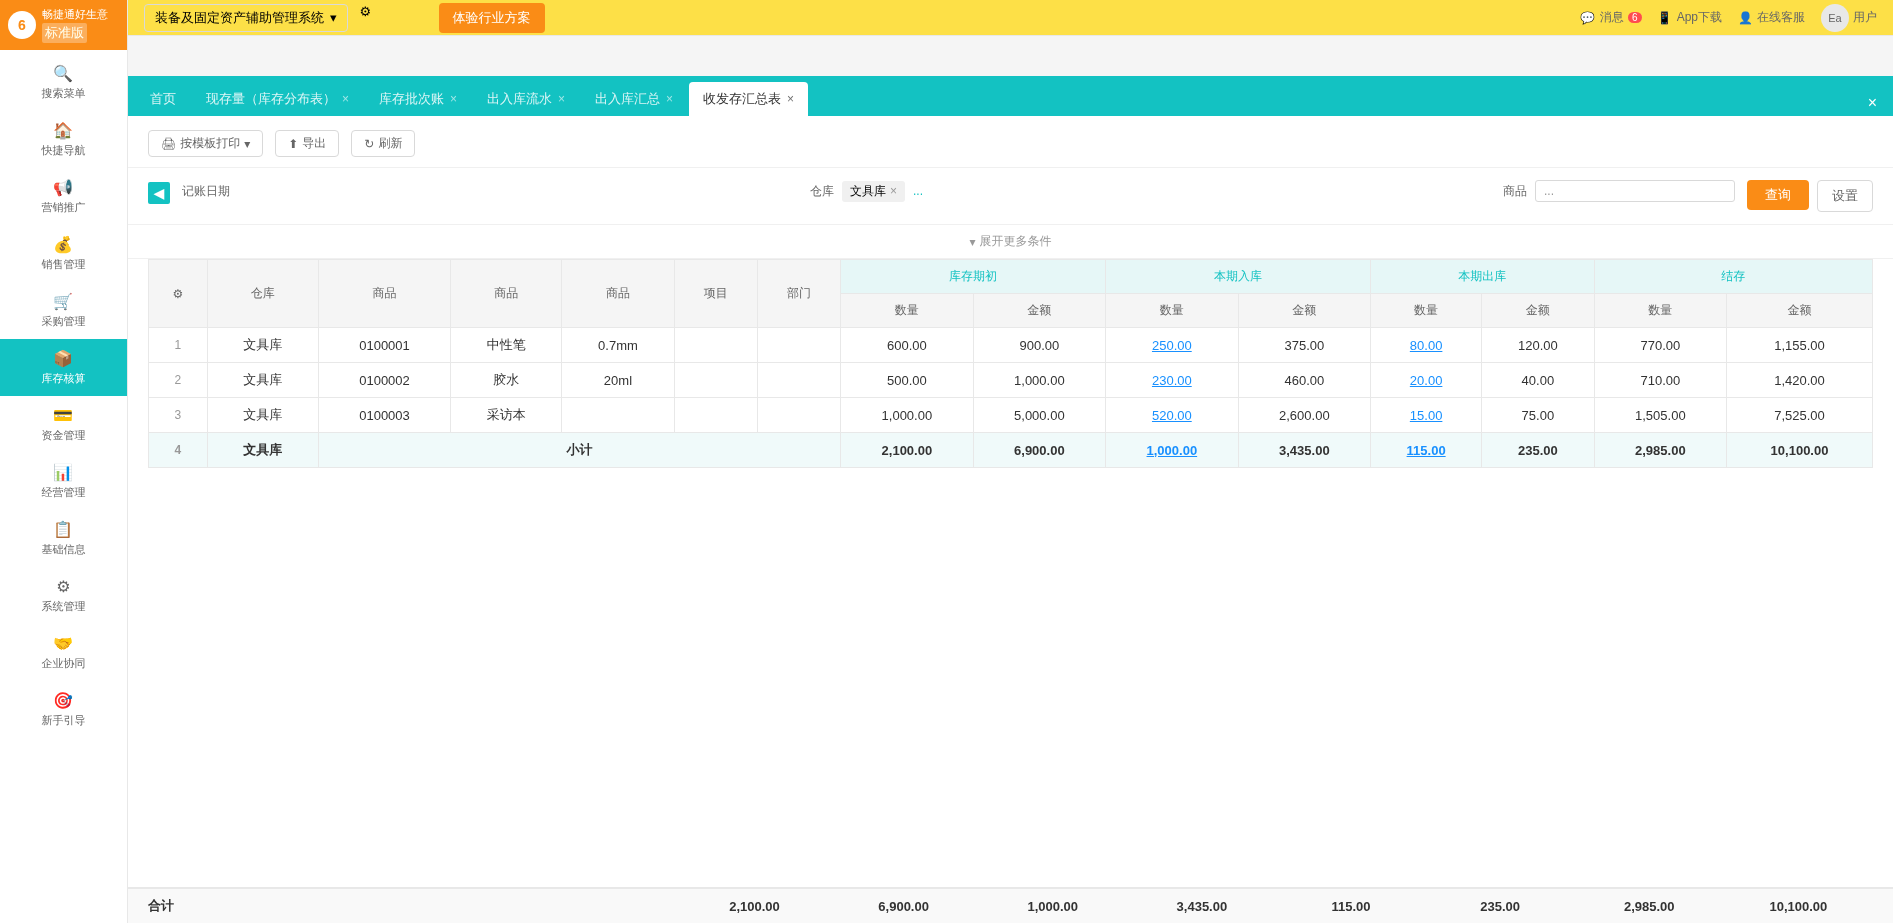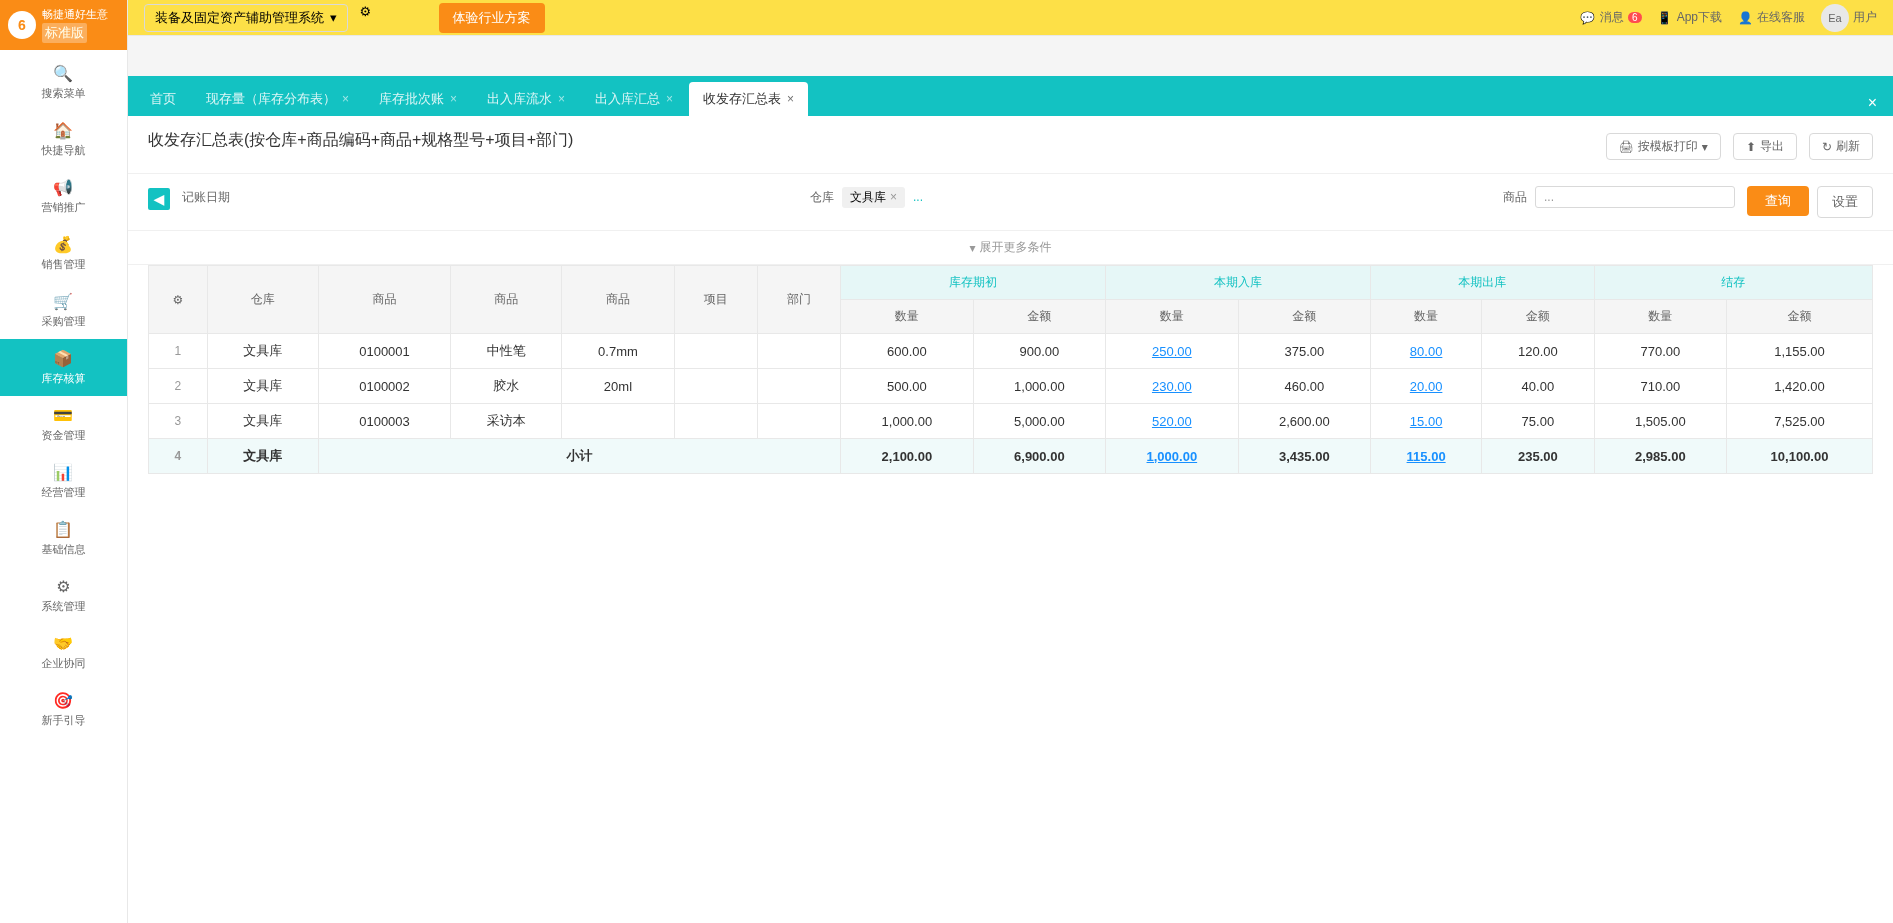--- a/index.html
+++ b/index.html
@@ -209,21 +209,20 @@
         <span>收发存汇总表</span> 
         <span class="close">×</span>
       </div>
       <div class="tabbar-close">×</div>
     </div>
 
   <div class="page-content">
 
     <div class="page-header">
       <div style="display:flex;align-items:center;justify-content:space-between;">
-        <div class="page-title">收发存汇总表(按仓库+商品编码+商品+规格型号+项目+部门)</div>
         <div style="display:flex;gap:12px;align-items:center;">
           <button class="toolbar-btn">
             <span>🖨</span>
             <span>按模板打印</span>
             <span>▾</span>
           </button>
           <button class="toolbar-btn">
             <span>⬆</span>
             <span>导出</span>
           </button>
@@ -354,14 +353,28 @@
   <td>3,435.00</td>
   <td><span class="link-text">115.00</span></td>
   <td>235.00</td>
   <td>2,985.00</td>
   <td>10,100.00</td>
 </tr>
           </tbody>
       </table>
     </div>
 
+    <div class="footer-bar">
+      <span class="footer-label">合计</span>
+      <div class="footer-cells">
+        <div style="flex:3.5"></div>
+        <div class="footer-cell">2,100.00</div>
+        <div class="footer-cell">6,900.00</div>
+        <div class="footer-cell">1,000.00</div>
+        <div class="footer-cell">3,435.00</div>
+        <div class="footer-cell">115.00</div>
+        <div class="footer-cell">235.00</div>
+        <div class="footer-cell">2,985.00</div>
+        <div class="footer-cell">10,100.00</div>
+      </div>
+    </div>
   </div>
 </div>
 
 </body></html>

